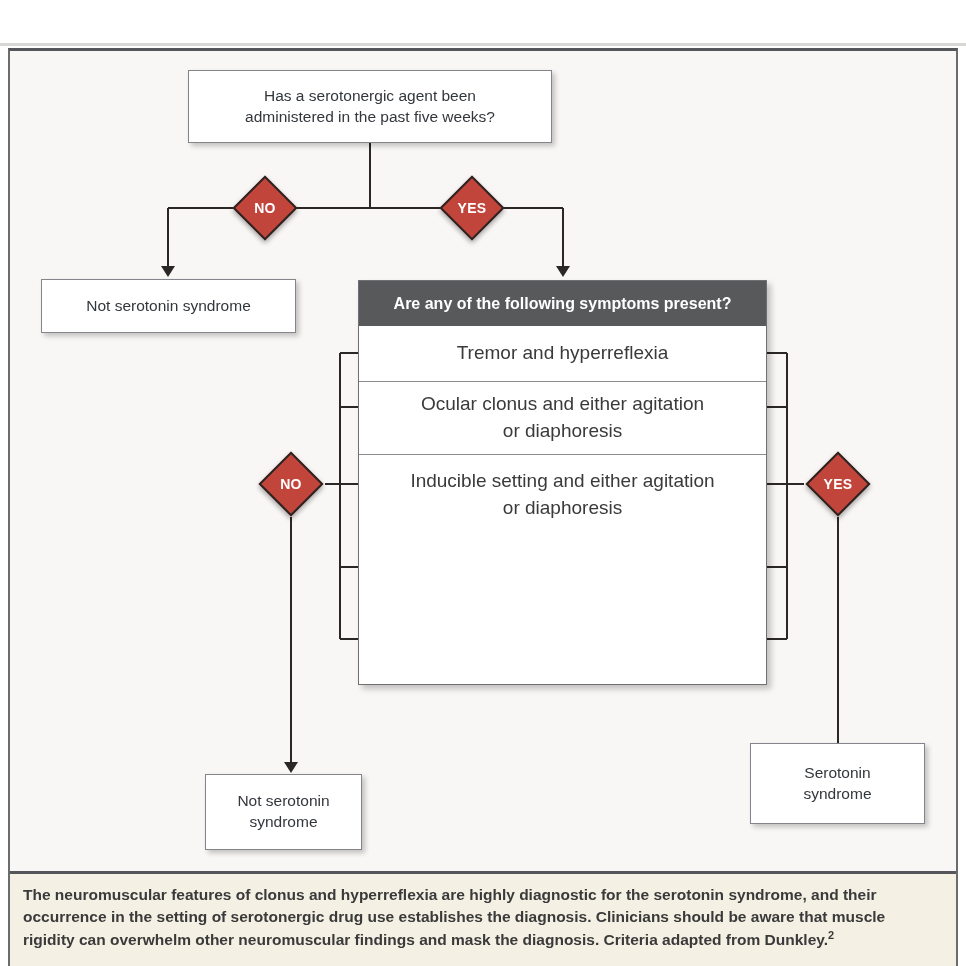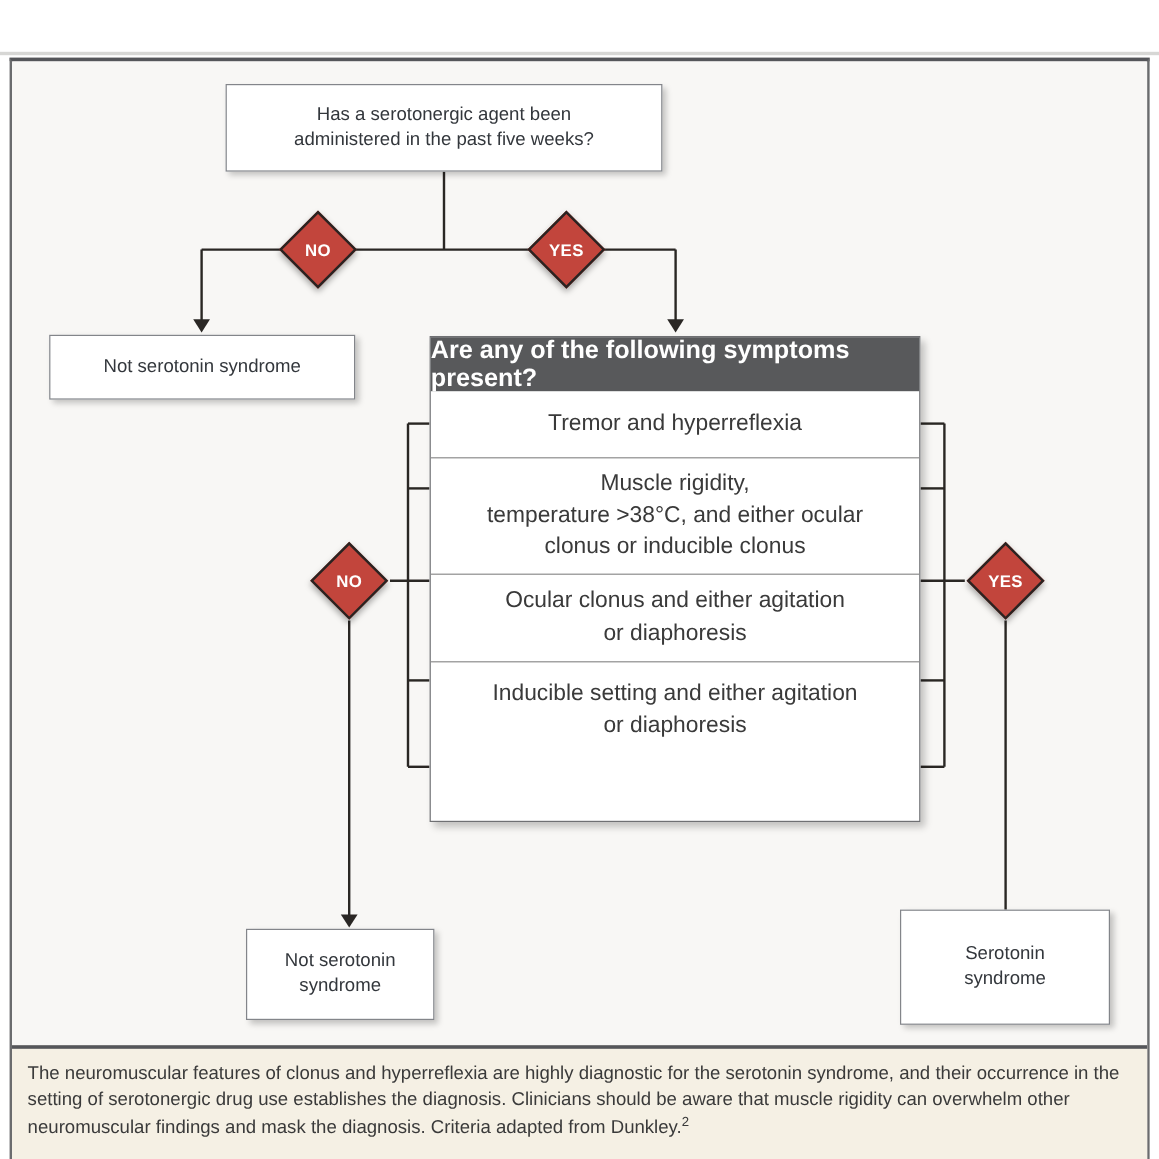--- a/index.html
+++ b/index.html
@@ -22,27 +22,27 @@
   .node{
     position:absolute;background:#ffffff;border:1px solid #83858a;
     box-shadow:3px 3px 5px rgba(0,0,0,0.22);
     display:flex;align-items:center;justify-content:center;text-align:center;
     color:#33373c;font-size:15.5px;line-height:1.35;white-space:pre-line;
     box-sizing:border-box;
   }
   .node-top-question{left:188px;top:27px;width:364px;height:73px;}
   .node-outcome-top{left:41px;top:236px;width:255px;height:54px;}
   .node-outcome-bottom-left{left:205px;top:731px;width:157px;height:76px;}
-  .node-outcome-bottom-right{left:750px;top:715px;width:175px;height:96px;}
+  .node-outcome-bottom-right{left:750px;top:700px;width:175px;height:81px;}
   .panel{
     position:absolute;left:358px;top:237px;width:409px;height:405px;box-sizing:border-box;
     background:#ffffff;border:1px solid #6f7073;box-shadow:4px 4px 6px rgba(0,0,0,0.22);
   }
   .panel-header{
-    height:45px;background:#58595b;color:#ffffff;font-weight:bold;font-size:21px;
+    height:45px;background:#58595b;color:#ffffff;font-weight:bold;font-size:16px;
     display:flex;align-items:center;justify-content:center;box-sizing:border-box;
   }
   .panel-row{
     display:flex;align-items:center;justify-content:center;text-align:center;
     color:#3a3a3a;font-size:19px;line-height:1.4;white-space:pre-line;
     border-top:1px solid #8d8d8d;box-sizing:border-box;
   }
   .panel-row.first{border-top:none;}
   .diamond{position:absolute;width:46px;height:46px;}
   .diamond-shape{
@@ -55,21 +55,21 @@
     display:flex;align-items:center;justify-content:center;
     color:#ffffff;font-weight:bold;font-size:14px;letter-spacing:0.3px;
   }
   .caption{
     position:absolute;left:10px;top:828px;width:946px;height:114px;box-sizing:border-box;
     background:#f5f0e4;border-top:3px solid #55565a;
     padding:10px 16px 0 13px;
   }
   .caption-title{font-size:15.5px;font-weight:bold;color:#1c1c1c;margin:0 0 7px 0;}
   .figure-label{color:#c5483c;font-weight:bold;}
-  .caption-body{font-size:15.5px;color:#3a3a3a;line-height:1.42;margin:0;}
+  .caption-body{font-size:15.5px;color:#3a3a3a;line-height:1.42;margin:0;font-weight:bold;}
   .caption-body sup{font-size:11px;}
 </style>
 </head>
 <body>
 
 <div class="page">
 
   <div class="top-strip"></div>
   <div class="frame"></div>
   <div class="bottom-rule"></div>
@@ -112,23 +112,20 @@
   <div class="diamond" style="left:449px;top:142px">
     <div class="diamond-shape"></div>
     <div class="diamond-text">YES</div>
   </div>
 
   <div class="node node-outcome-top">Not serotonin syndrome</div>
 
   <div class="panel">
     <div class="panel-header">Are any of the following symptoms present?</div>
     <div class="panel-row first" style="height:55px">Tremor and hyperreflexia</div>
-    <div class="panel-row" style="height:97px">Muscle rigidity,
-temperature &gt;38°C, and either ocular
-clonus or inducible clonus</div>
     <div class="panel-row" style="height:73px">Ocular clonus and either agitation
 or diaphoresis</div>
     <div class="panel-row" style="height:81px">Inducible setting and either agitation
 or diaphoresis</div>
   </div>
 
   <div class="diamond" style="left:268px;top:418px">
     <div class="diamond-shape"></div>
     <div class="diamond-text">NO</div>
   </div>

